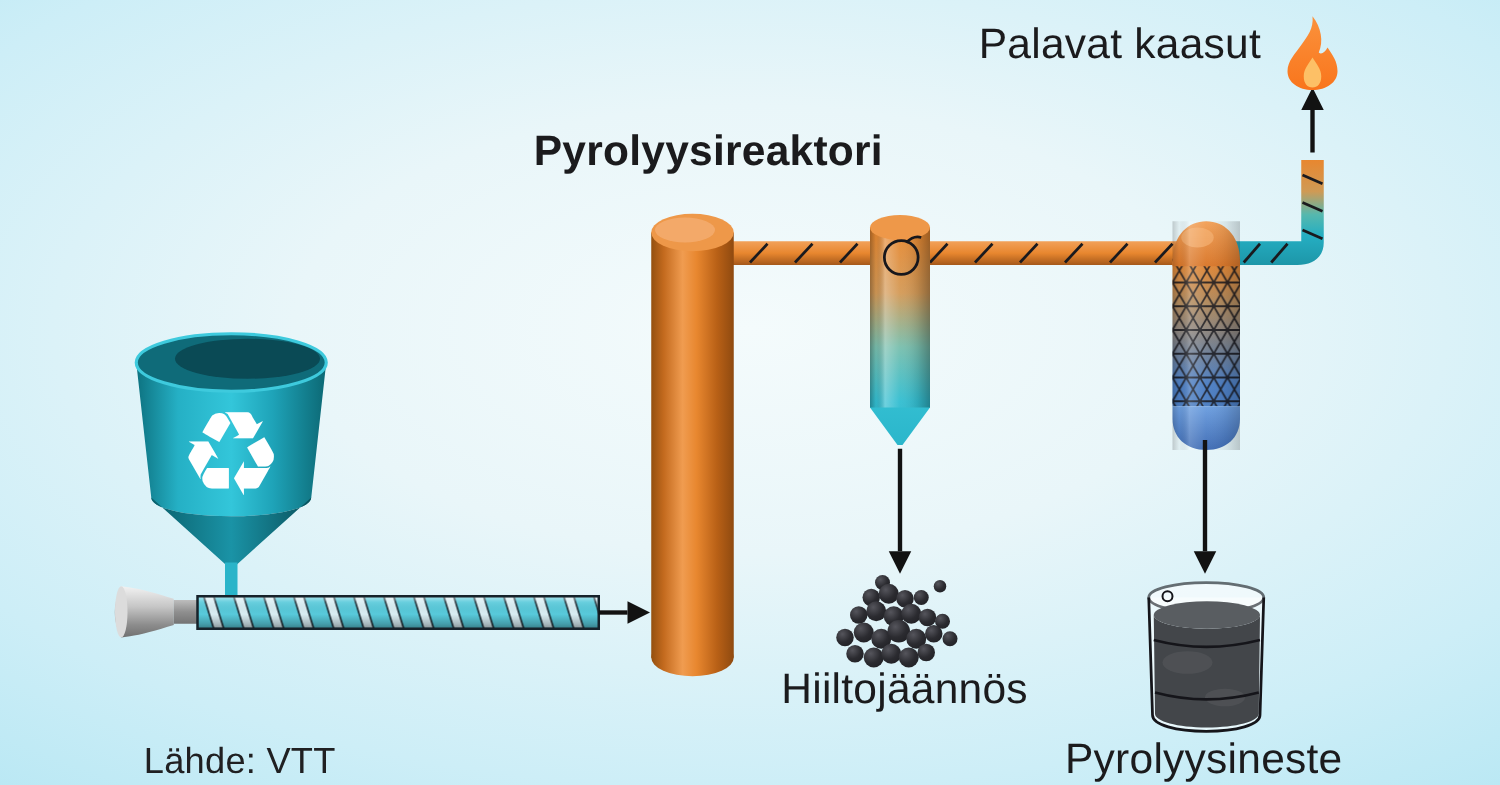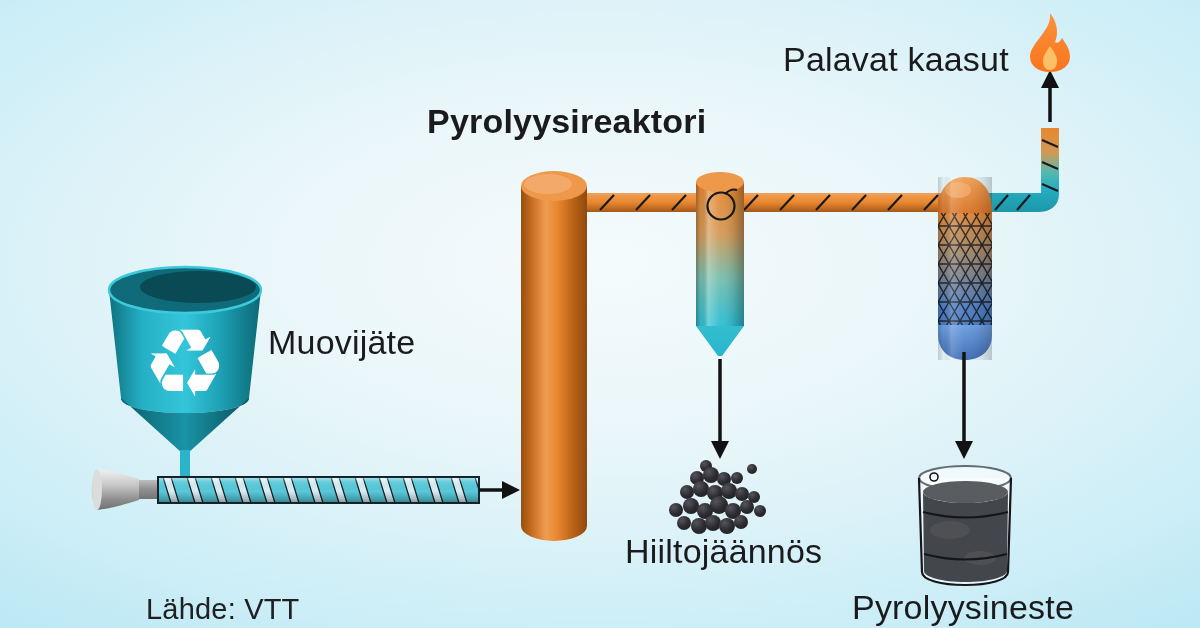--- a/index.html
+++ b/index.html
@@ -3,21 +3,21 @@
 <meta charset="utf-8">
 <style>
   html,body{margin:0;padding:0;background:#dfeef2;}
   .canvas{
     position:relative;width:1200px;height:628px;overflow:hidden;
     background:radial-gradient(ellipse 80% 75% at 50% 42%, #f4fbfc 0%, #e9f6f9 38%, #cdeef7 78%, #bae8f4 100%);
     font-family:"Liberation Sans","DejaVu Sans",sans-serif;
   }
   .diagram-svg{position:absolute;left:0;top:0;}
   .lbl{position:absolute;color:#1b1b1d;font-size:34px;line-height:1.05;white-space:nowrap;letter-spacing:0.2px;}
-  .lbl-source{font-size:29px;color:#202022;margin-left:31px;}
+  .lbl-source{font-size:29px;color:#202022;}
 </style>
 </head>
 <body>
 
 <div class="canvas">
 
 <svg class="diagram-svg" width="1200" height="628" viewBox="0 0 1200 628">
   <defs>
     <linearGradient id="reactorGrad" x1="0" y1="0" x2="1" y2="0">
       <stop offset="0" stop-color="#94500f"></stop>
@@ -247,20 +247,19 @@
     <path d="M 919 478 L 922 572 C 922 580 941 585 965 585 C 989 585 1008 580 1008 572 L 1011 478" fill="none" stroke="#15151a" stroke-width="2.2"></path>
     <circle cx="934" cy="477" r="4" fill="none" stroke="#15151a" stroke-width="1.6"></circle>
   </g>
 
   <g>
     <path d="M 1050 13 C 1051 23 1046 29 1041 36 C 1036 43 1030 49 1030 57 C 1030 66 1039 72 1050 72 C 1061 72 1070 66 1070 57 C 1070 49 1066 44 1062 38 C 1060 42 1057 44 1055 42 C 1059 33 1057 22 1050 13 Z" fill="url(#flameGrad)"></path>
     <path d="M 1050 46 C 1047 51 1043 55 1043 61 C 1043 67 1046 70 1050 70 C 1054 70 1057 67 1057 61 C 1057 55 1053 51 1050 46 Z" fill="#fdc066"></path>
   </g>
 </svg>
 
-<div class="lbl" style="left:783px;top:42px;">Palavat kaasut</div>
+<div class="lbl" style="left:783px;top:18px;">Palavat kaasut</div>
 <div class="lbl" style="left:427px;top:104px;font-weight:bold;">Pyrolyysireaktori</div>
-<div class="lbl" style="left:268px;top:325px;">Muovijäte</div>
 <div class="lbl" style="left:625px;top:534px;">Hiiltojäännös</div>
 <div class="lbl" style="left:852px;top:590px;">Pyrolyysineste</div>
 <div class="lbl lbl-source" style="left:115px;top:594px;">Lähde: VTT</div>
 
 </div>
 
 </body></html>

